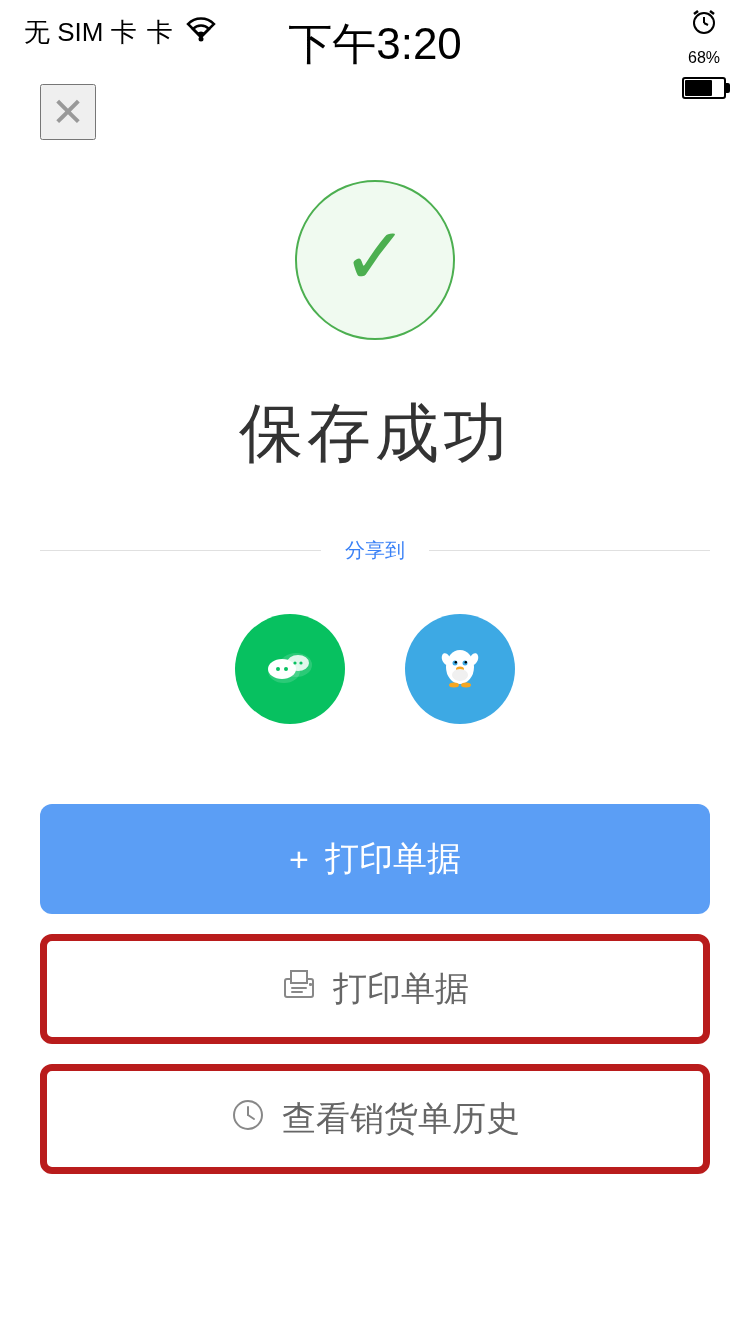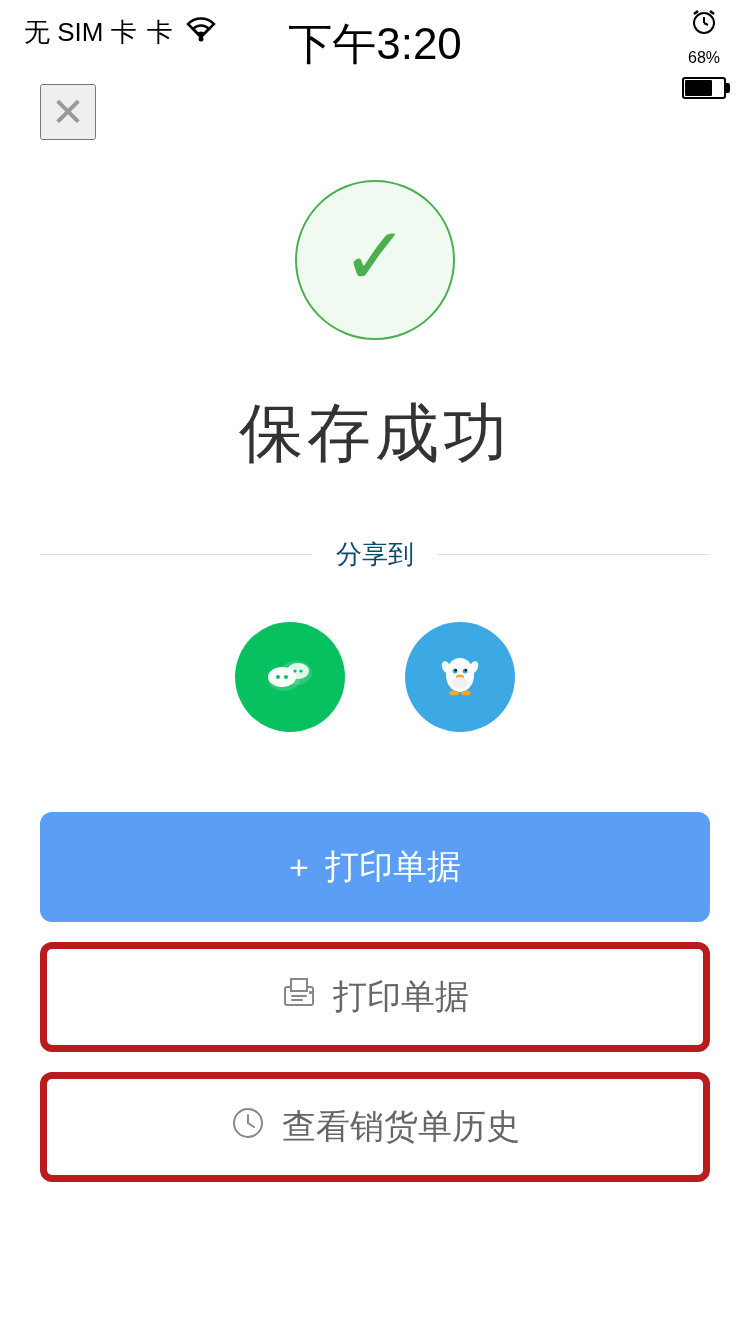--- a/index.html
+++ b/index.html
@@ -137,22 +137,22 @@
       display: flex;
       align-items: center;
       margin-bottom: 50px;
     }
     .divider-line {
       flex: 1;
       height: 1px;
       background: #e0e0e0;
     }
     .divider-text {
-      font-size: 26px;
-      color: #0c4a6e;
+      font-size: 20px;
+      color: #3b82f6;
       padding: 0 24px;
     }
 
     
     .share-buttons {
       display: flex;
       justify-content: center;
       gap: 60px;
       margin-bottom: 80px;
     }

